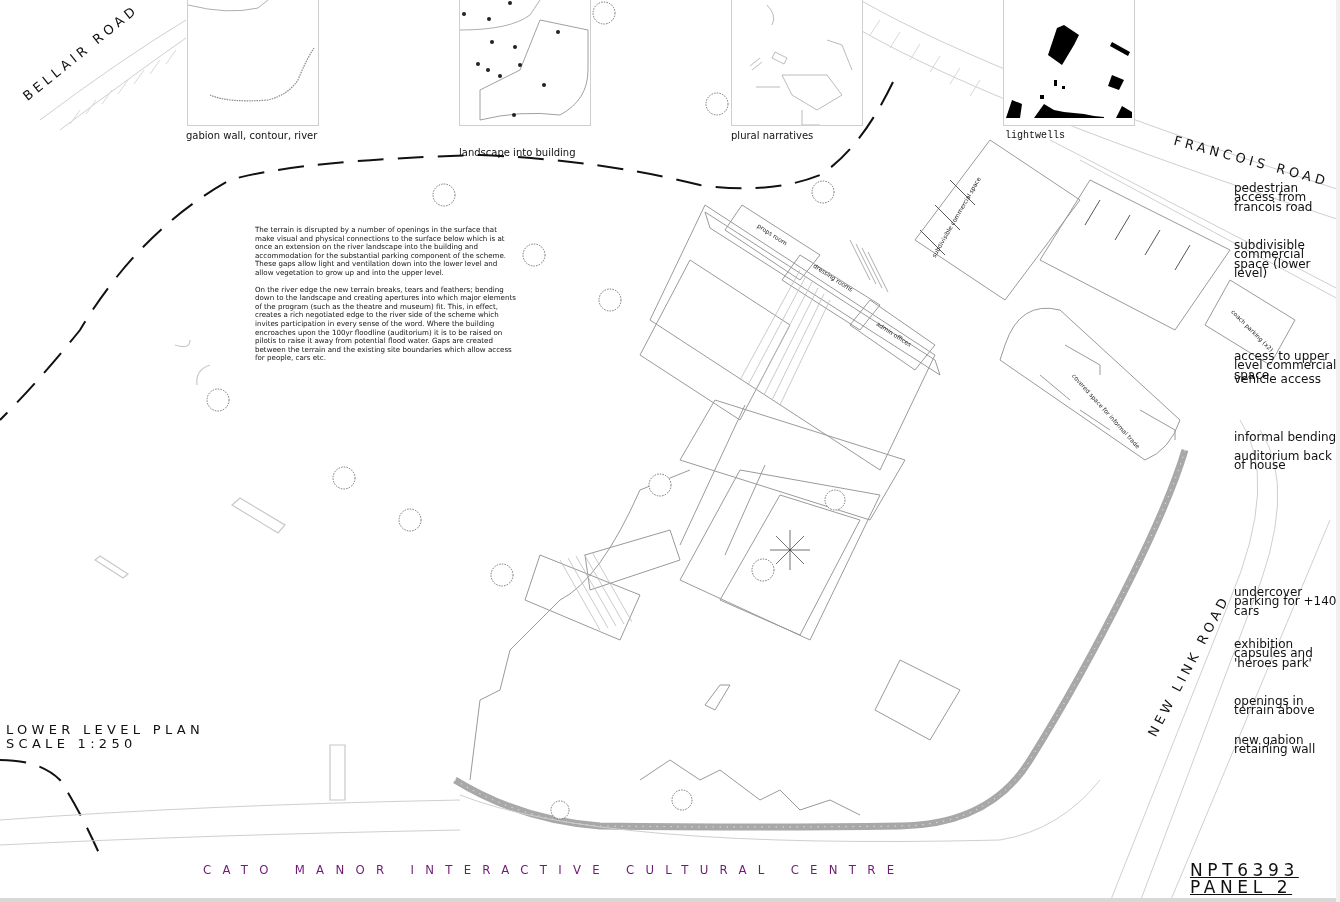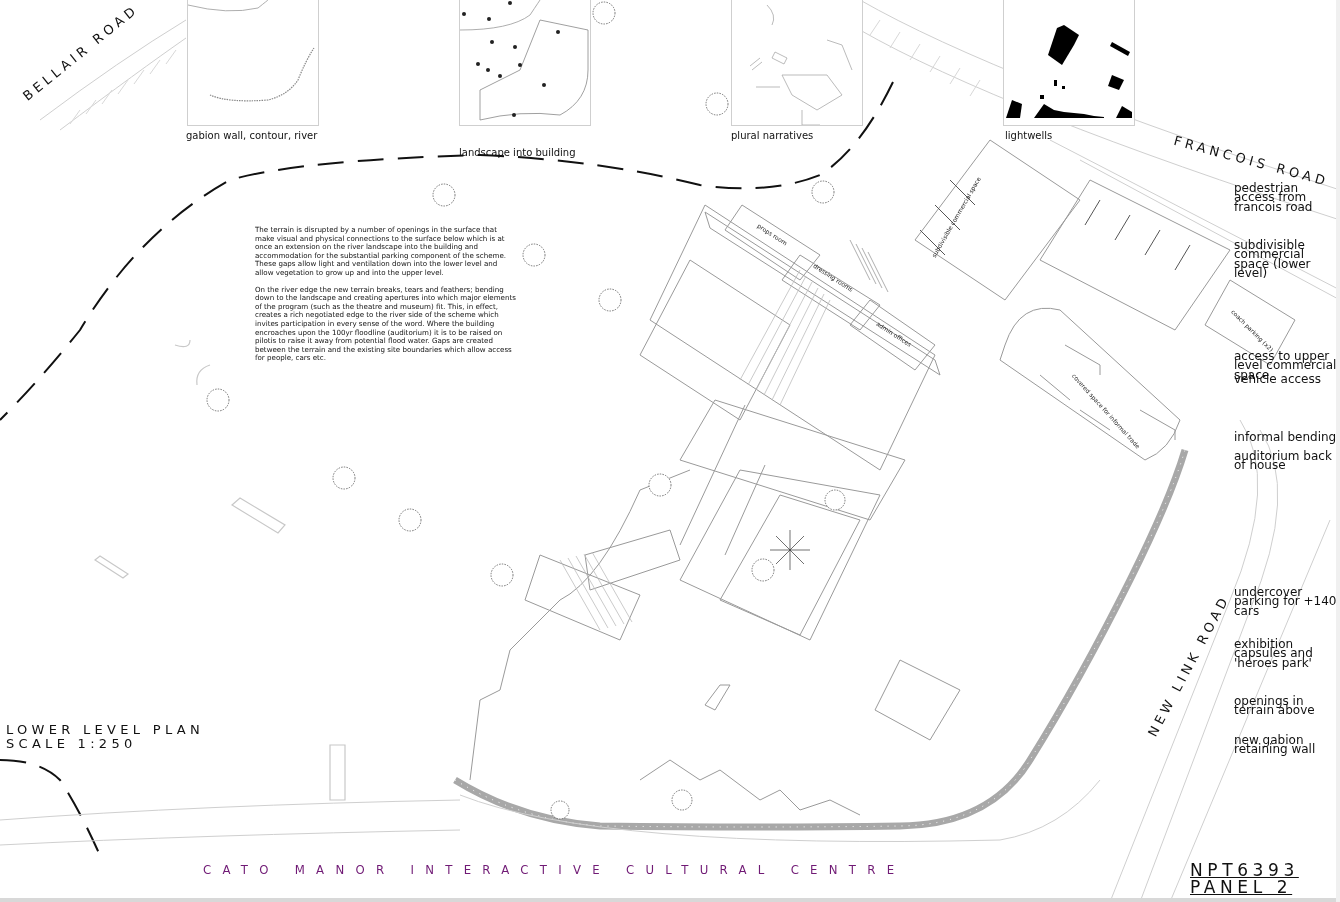--- a/index.html
+++ b/index.html
@@ -233,21 +233,21 @@
         <polygon points="108,75 120,80 115,90 104,86"></polygon>
         <polygon points="8,100 18,104 16,118 2,118"></polygon>
         <polygon points="30,118 40,104 50,110 60,112 70,113 80,114 90,116 100,117 100,118"></polygon>
         <polygon points="112,118 118,106 128,112 128,118"></polygon>
         <rect x="50" y="80" width="3" height="6"></rect>
           <rect x="36" y="95" width="4" height="4"></rect>
           <rect x="58" y="86" width="3" height="3"></rect>
       </g>
     </svg>
   </div>
-  <div class="thumb-caption" style="left:1005px;top:130px;">lightwells</div>
+  <div class="thumb-caption" style="left:1005px;top:130px;font-family:Liberation Mono, monospace;">lightwells</div>
 
   <div class="road-label" style="left:20px;top:92px;transform:rotate(-39deg);">BELLAIR ROAD</div>
   <div class="road-label" style="left:1176px;top:133px;transform:rotate(15deg);">FRANCOIS ROAD</div>
   <div class="road-label" style="left:1145px;top:732px;transform:rotate(-62deg);">NEW LINK ROAD</div>
 
   <div class="desc">
     <p>The terrain is disrupted by a number of openings in the surface that make visual and physical connections to the surface below which is at once an extension on the river landscape into the building and accommodation for the substantial parking component of the scheme. These gaps allow light and ventilation down into the lower level and allow vegetation to grow up and into the upper level.</p>
     <p>On the river edge the new terrain breaks, tears and feathers; bending down to the landscape and creating apertures into which major elements of the program (such as the theatre and museum) fit. This, in effect, creates a rich negotiated edge to the river side of the scheme which invites participation in every sense of the word. Where the building encroaches upon the 100yr floodline (auditorium) it is to be raised on pilotis to raise it away from potential flood water. Gaps are created between the terrain and the existing site boundaries which allow access for people, cars etc.</p>
   </div>
 

